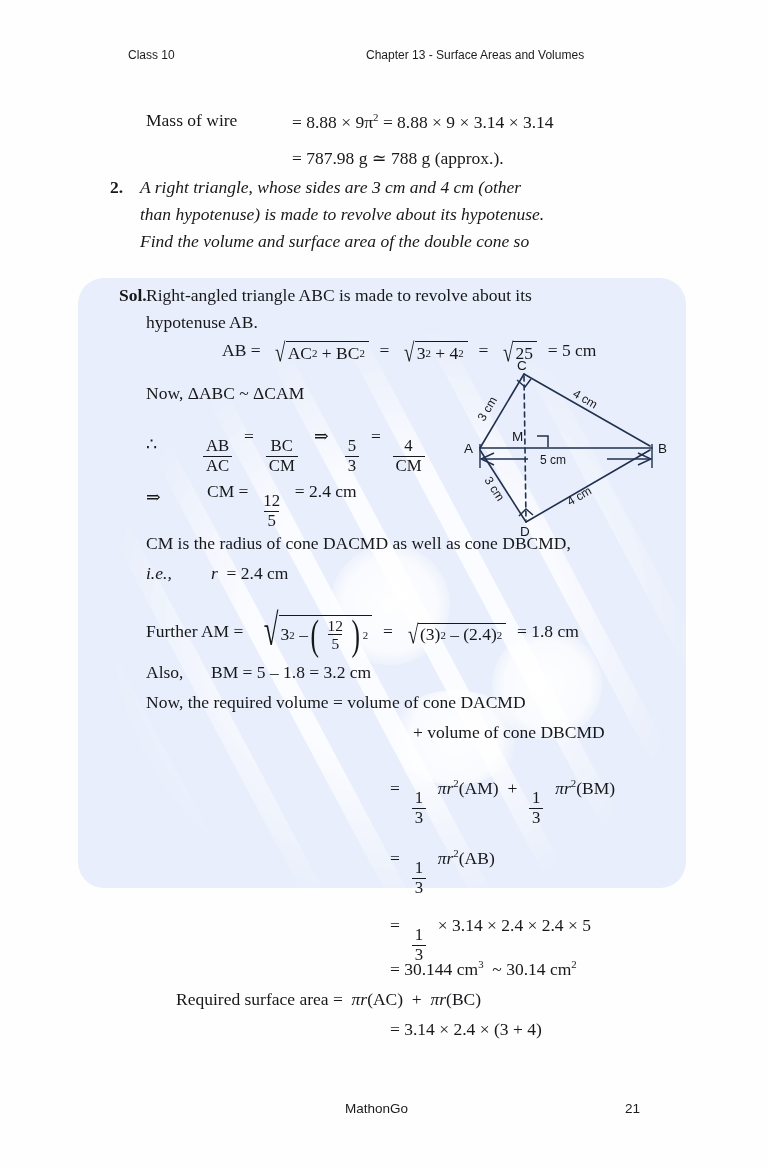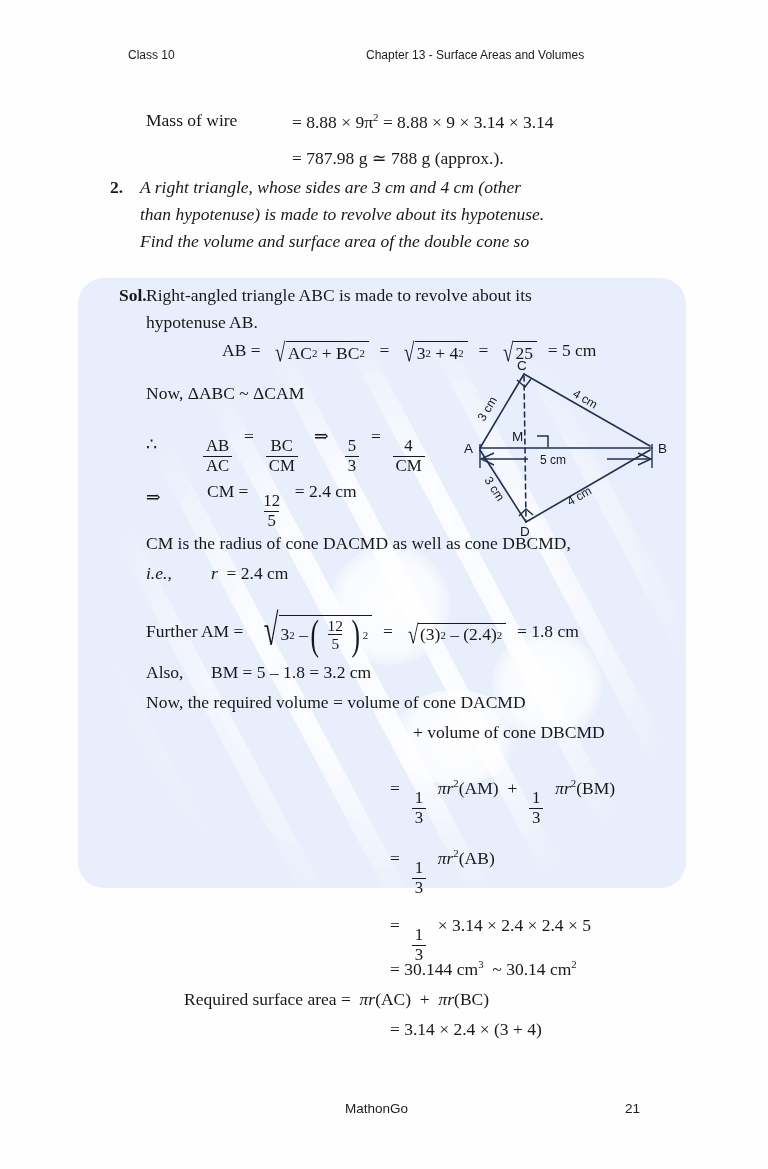--- a/index.html
+++ b/index.html
@@ -319,21 +319,21 @@
           <span class="den">3</span>
         </span>
       &nbsp;<span>× 3.14 × 2.4 × 2.4 × 5</span>
     </div>
 
     <div class="ln" style="left:390px;top:959px;">
       <span>= 30.144 cm</span><span class="sup">3</span>
       &nbsp;<span>~ 30.14 cm</span><span class="sup">2</span>
     </div>
 
-    <div class="ln" style="left:184px;top:991px;">
+    <div class="ln" style="left:176px;top:991px;">
       <span>Required surface area  =</span>&nbsp;
       <span class="it">π</span><span class="it">r</span><span>(AC)</span>
       &nbsp;<span>+</span>&nbsp;
       <span class="it">π</span><span class="it">r</span><span>(BC)</span>
     </div>
     <div class="ln" style="left:390px;top:1021px;">=  3.14 × 2.4 × (3 + 4)</div>
 
     <div class="footer">
       <span class="brand">MathonGo</span>
       <span class="pageno">21</span>

